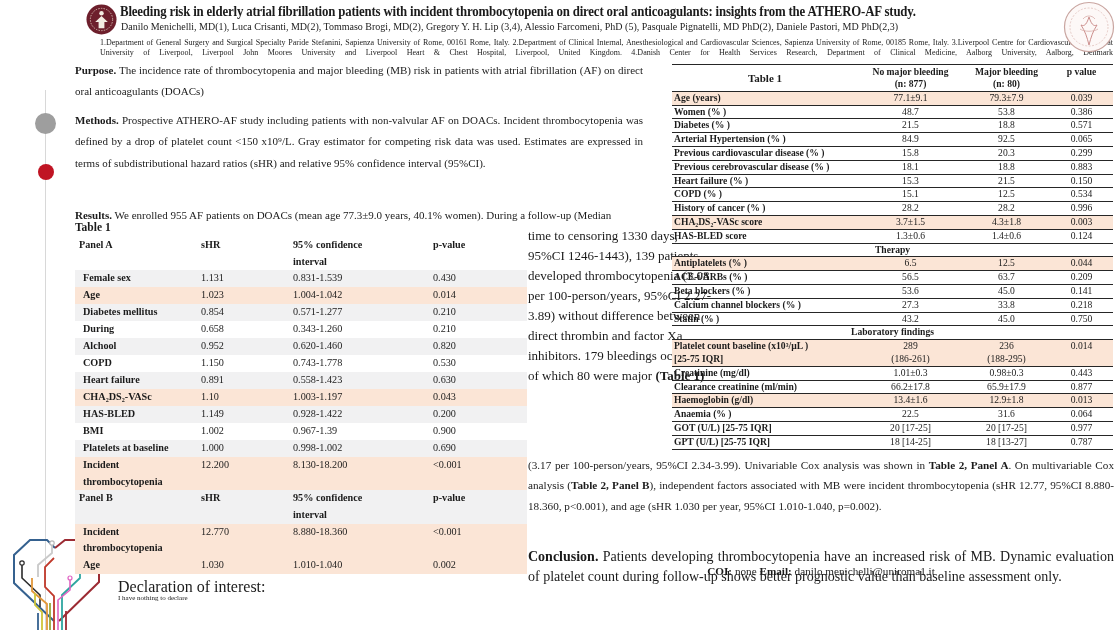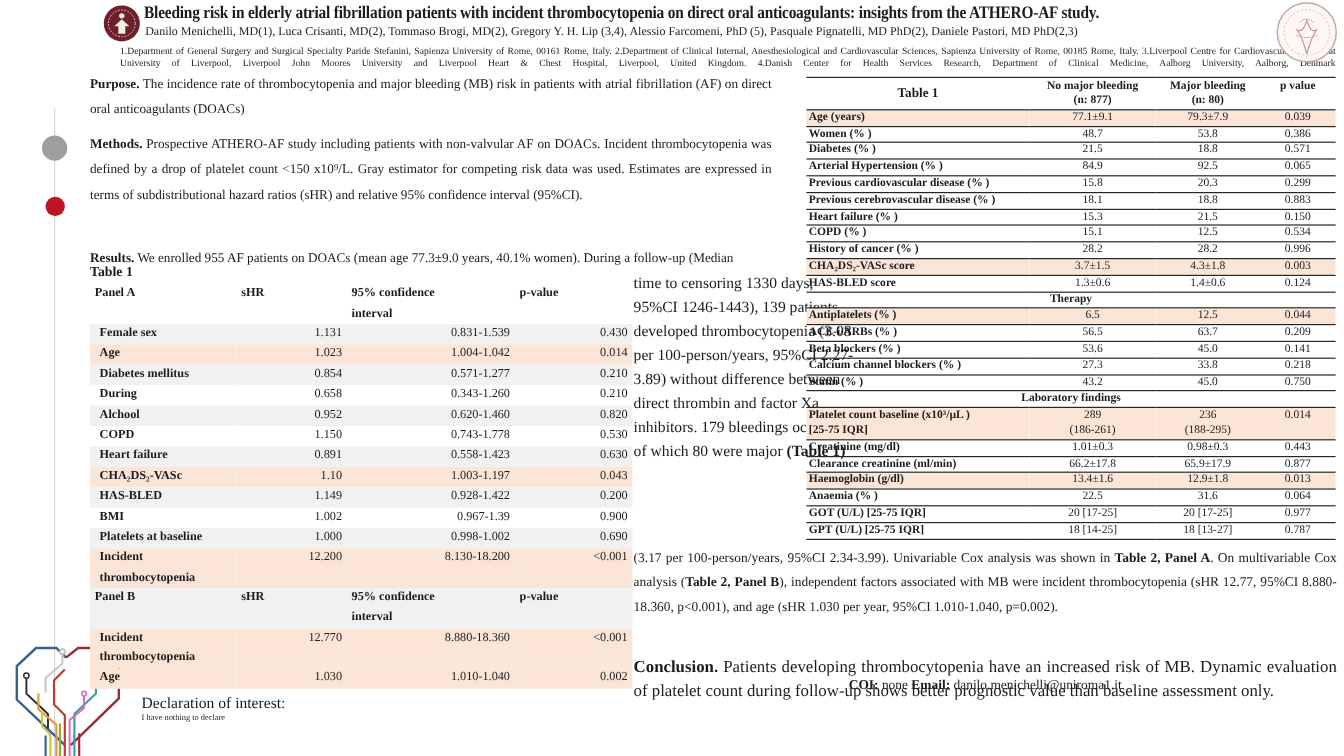--- a/index.html
+++ b/index.html
@@ -32,21 +32,21 @@
   .para{font-size:11px;line-height:21.4px;text-align:justify;}
   .lead{font-weight:bold;}
   .purpose{left:75px;top:60px;width:568px;}
   .methods{left:75px;top:110px;width:568px;}
   .results-line1{left:75px;top:205px;width:640px;white-space:nowrap;text-align:left;}
   .results-col{left:528px;top:226px;width:184px;font-size:13px;line-height:20px;text-align:left;}
   .results-cont{left:528px;top:455px;width:586px;font-size:11.2px;line-height:20.4px;text-align:justify;}
   .conclusion{left:528px;top:527px;width:586px;font-size:14px;line-height:20.4px;text-align:justify;margin-top:20px;}
   .coi{left:528px;top:565px;width:586px;font-size:11.2px;text-align:center;}
   .t2label{left:75px;top:221px;font-size:11.5px;font-weight:bold;}
-  .decl-title{left:118px;top:578px;font-size:13px;}
+  .decl-title{left:118px;top:578px;font-size:16px;}
   .decl-sub{left:118px;top:594px;font-size:7px;}
 
   
   .t1{position:absolute;left:672px;top:64px;width:441px;border-collapse:collapse;table-layout:fixed;
       font-size:9.6px;line-height:12.8px;}
   .t1 td{padding:0 2px;vertical-align:top;border-bottom:1px solid #262626;overflow:hidden;}
   .t1 tr.t1h td{border-top:1.4px solid #262626;border-bottom:1.4px solid #262626;
       font-weight:bold;text-align:center;line-height:12.4px;padding-top:1px;}
   .t1 td.t1name{font-size:11px;text-align:left;vertical-align:middle;font-weight:bold;}
   .t1 td.lab{font-weight:bold;}
@@ -55,21 +55,21 @@
   .t1 tr.t1sec td{font-weight:bold;text-align:center;border-top:1.4px solid #262626;}
 
   
   .t2{position:absolute;left:75px;top:237px;width:452px;border-collapse:collapse;table-layout:fixed;
       font-size:10.2px;line-height:16.6px;}
   .t2 td{padding:0 4px;vertical-align:top;}
   .t2 tr{height:17px;}
   .t2 tr.t2h td{font-weight:bold;}
   .t2 td.lab{font-weight:bold;padding-left:8px;}
   .t2 td.lab div{max-width:110px;}
-  .t2 td.val{text-align:right;}
+  .t2 td.val{text-align:left;}
   .t2 tr.shade{background:#f1f1f2;}
   .t2 tr.hl{background:#fbe5d6;}
 </style>
 </head>
 <body>
 
 <div class="abs vline"></div>
 <div class="abs dot-gray"></div>
 <div class="abs dot-red"></div>
 

